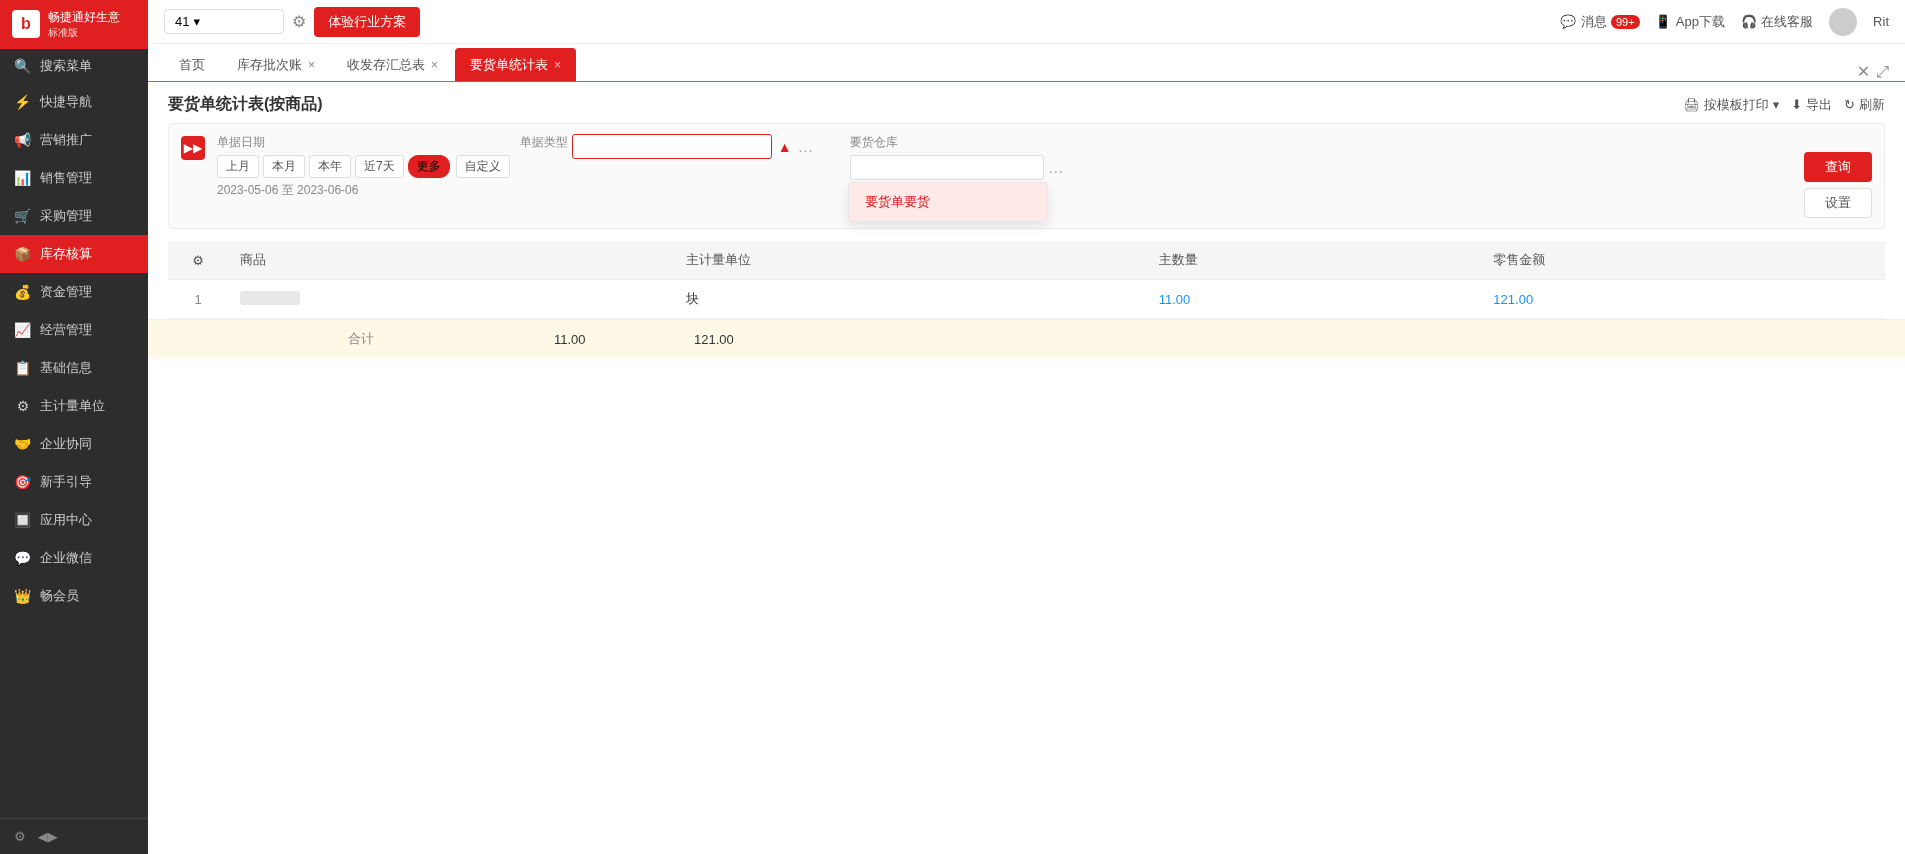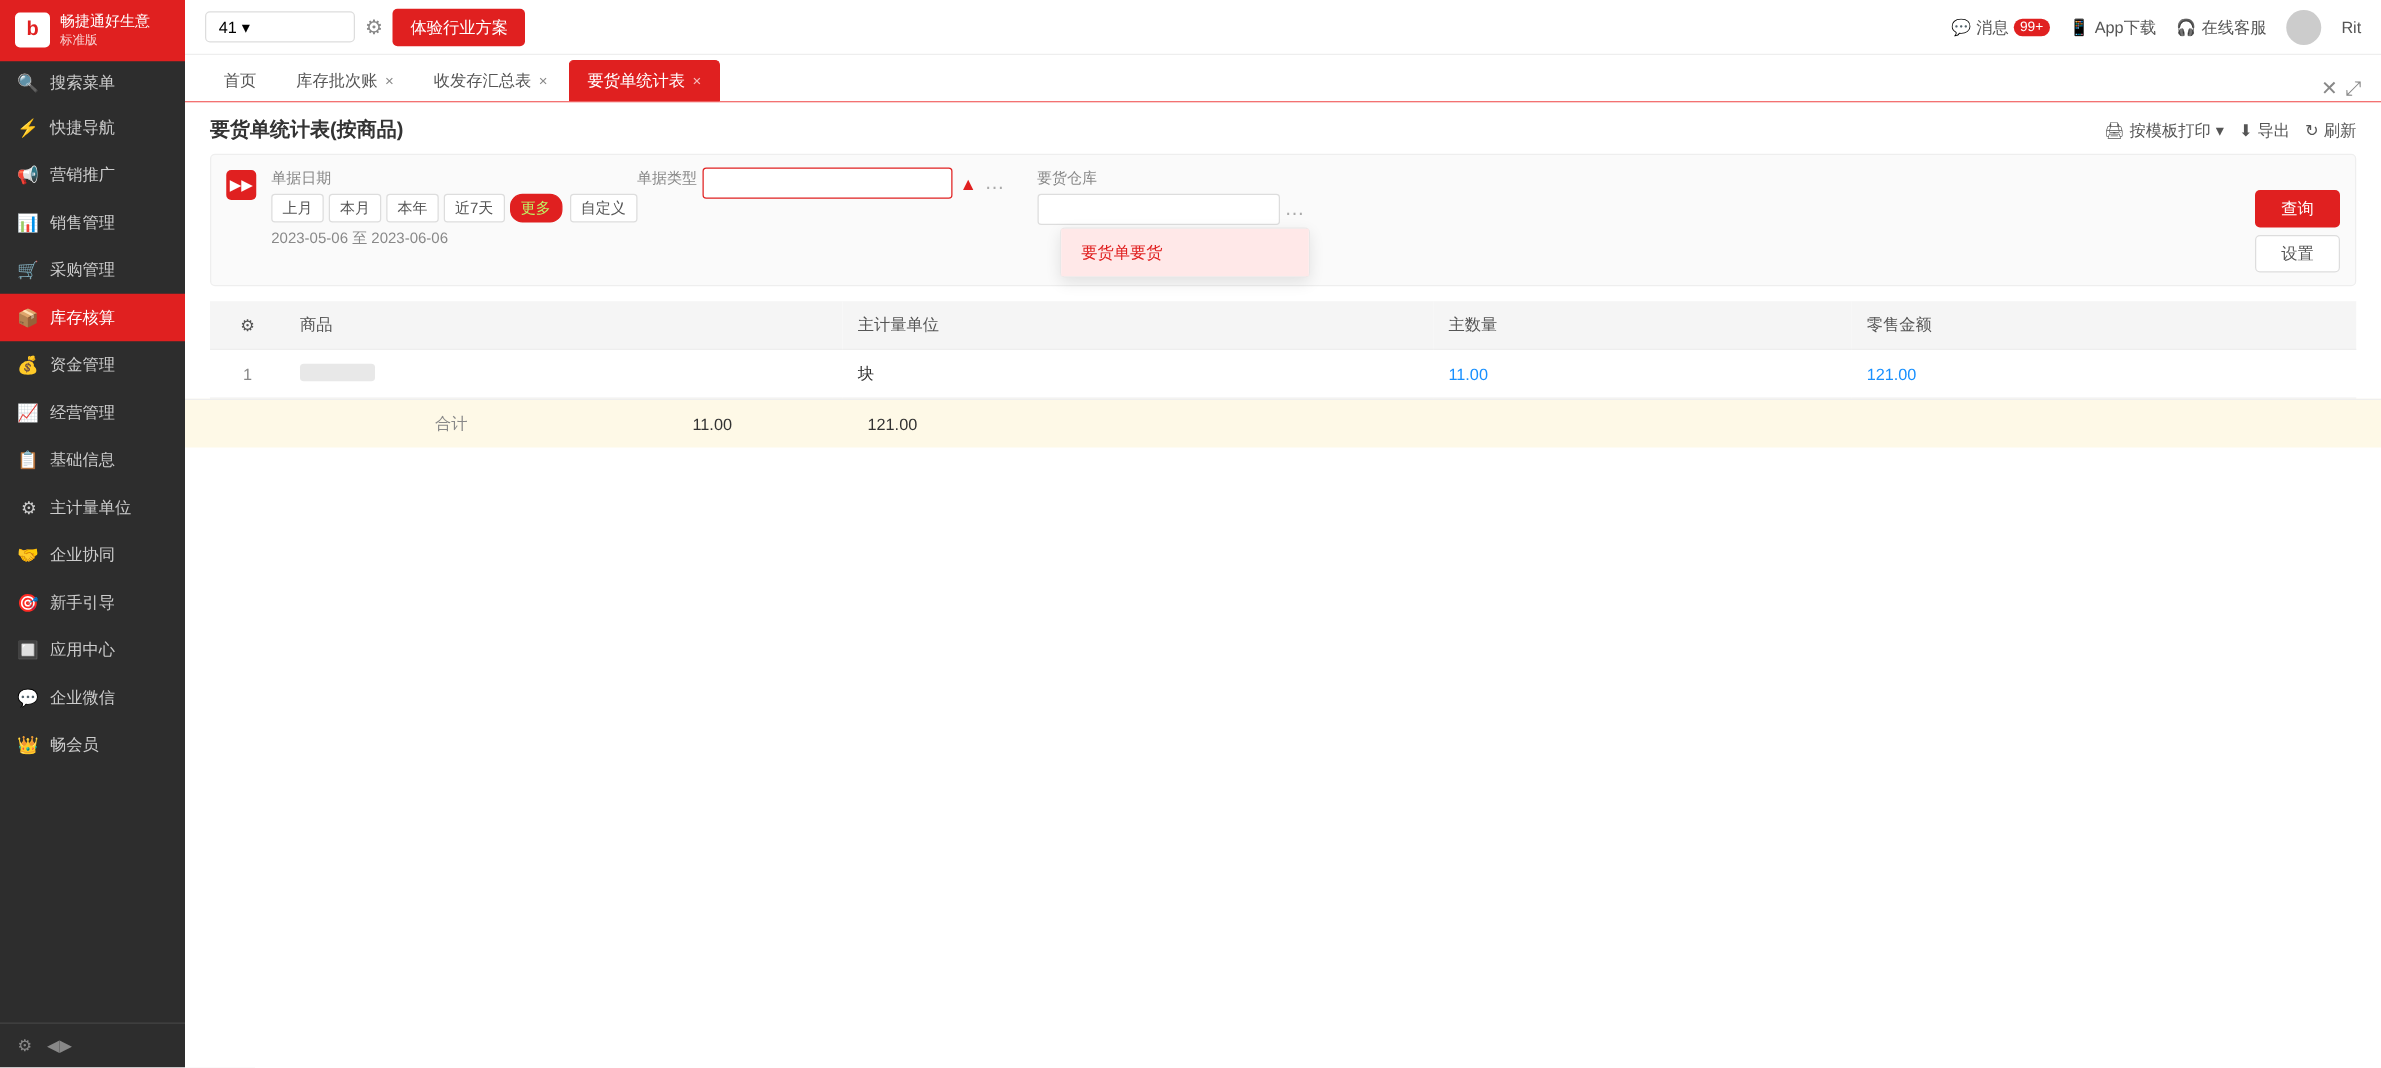--- a/index.html
+++ b/index.html
@@ -200,37 +200,37 @@
       width: 24px;
       height: 24px;
       cursor: pointer;
       display: flex;
       align-items: center;
       justify-content: center;
       font-size: 12px;
       flex-shrink: 0;
       margin-top: 2px;
     }
-    .filter-fields { display: flex; flex-wrap: wrap; align-items: flex-start; flex: 1; }
+    .filter-fields { display: flex; flex-wrap: wrap; align-items: flex-start; gap: 10px; flex: 1; }
     .filter-group { display: flex; flex-direction: column; gap: 4px; }
     .filter-label { font-size: 12px; color: #888; }
     .filter-date-row { display: flex; align-items: center; gap: 6px; }
     .date-quick-btns { display: flex; gap: 4px; }
     .date-quick-btn {
       padding: 2px 8px;
       font-size: 12px;
       border: 1px solid #ddd;
       border-radius: 3px;
       cursor: pointer;
       color: #555;
       background: white;
     }
     .date-quick-btn.more {
       background: #e02020;
-      color: #bef264;
+      color: #000000;
       border-color: #e02020;
       border-radius: 10px;
       padding: 2px 8px;
     }
     .date-custom-btn {
       padding: 2px 8px;
       font-size: 12px;
       border: 1px solid #ddd;
       border-radius: 3px;
       cursor: pointer;

